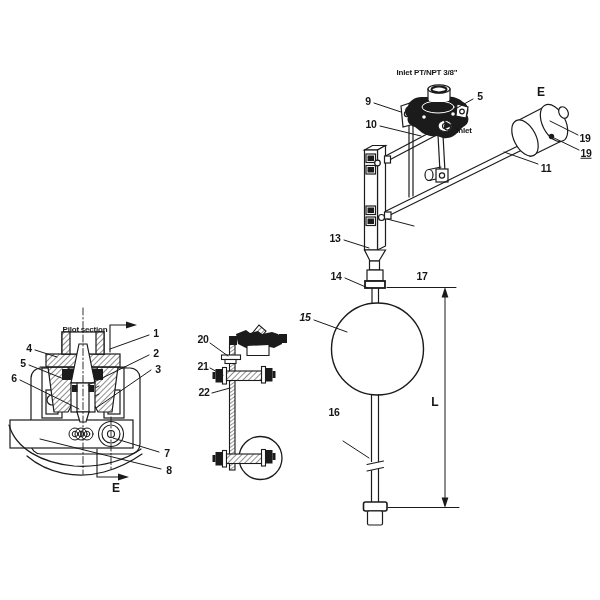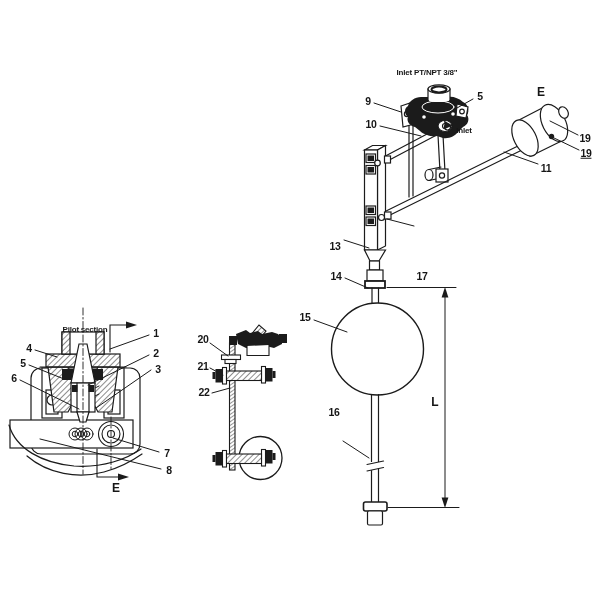--- a/index.html
+++ b/index.html
@@ -266,24 +266,24 @@
 <div class="label-layer">
       <div class="lbl cap" style="left: 427px; top: 73px;">Inlet PT/NPT 3/8"</div>
       <div class="lbl num" style="left: 368px; top: 101px;">9</div>
       <div class="lbl num" style="left: 371px; top: 124px;">10</div>
       <div class="lbl num" style="left: 480px; top: 96px;">5</div>
       <div class="lbl big" style="left: 541px; top: 92px;">E</div>
       <div class="lbl num" style="left: 585px; top: 138px;">19</div>
       <div class="lbl num" style="left: 586px; top: 153px; text-decoration: underline;">19</div>
       <div class="lbl num" style="left: 546px; top: 168px;">11</div>
       <div class="lbl cap" style="left: 464px; top: 131px;">Inlet</div>
-      <div class="lbl num" style="left: 335px; top: 246px;">13</div>
+      <div class="lbl num" style="left: 335px; top: 238px;">13</div>
       <div class="lbl num" style="left: 422px; top: 228px; margin-top: 48px;">17</div>
       <div class="lbl num" style="left: 336px; top: 276px;">14</div>
-      <div class="lbl num" style="left: 305px; top: 317px;">15</div>
+      <div class="lbl num" style="left: 305px; top: 317px; font-style: italic;">15</div>
       <div class="lbl big" style="left: 435px; top: 402px;">L</div>
       <div class="lbl num" style="left: 334px; top: 412px;">16</div>
       <div class="lbl cap" style="left: 85px; top: 330px;">Pilot section</div>
       <div class="lbl num" style="left: 29px; top: 348px;">4</div>
       <div class="lbl num" style="left: 23px; top: 363px;">5</div>
       <div class="lbl num" style="left: 14px; top: 378px;">6</div>
       <div class="lbl num" style="left: 156px; top: 333px;">1</div>
       <div class="lbl num" style="left: 156px; top: 353px;">2</div>
       <div class="lbl num" style="left: 158px; top: 369px;">3</div>
       <div class="lbl num" style="left: 167px; top: 453px;">7</div>

